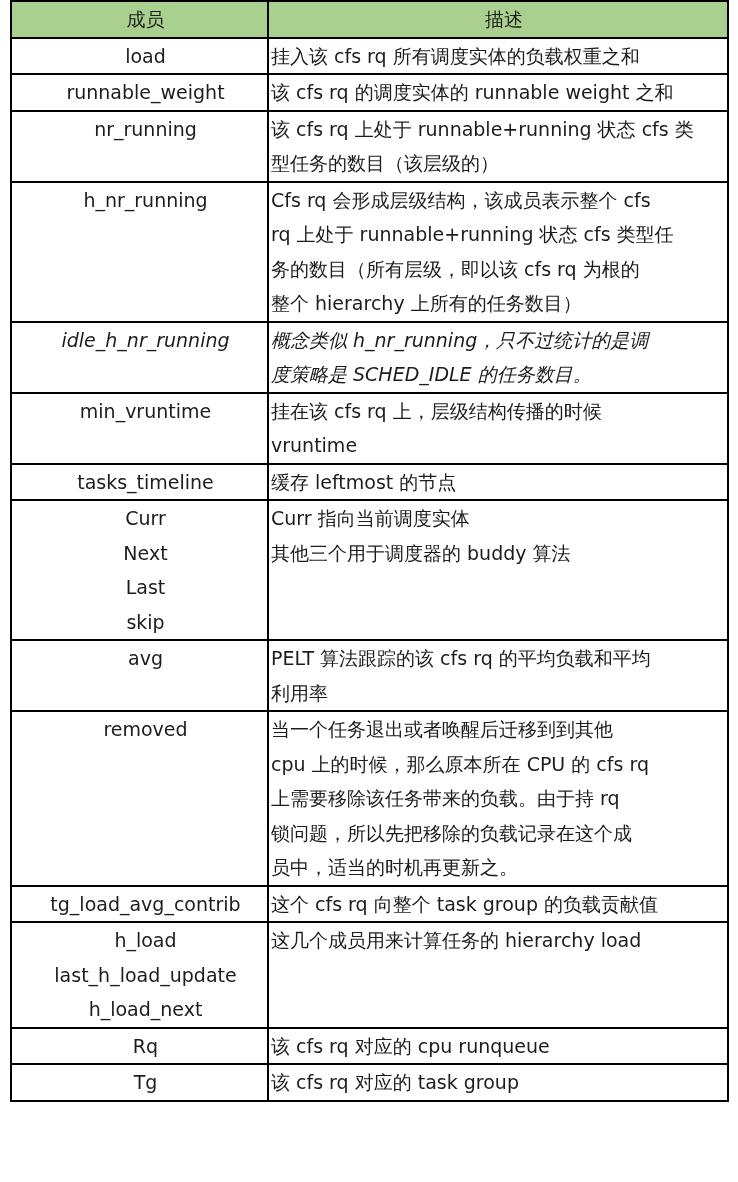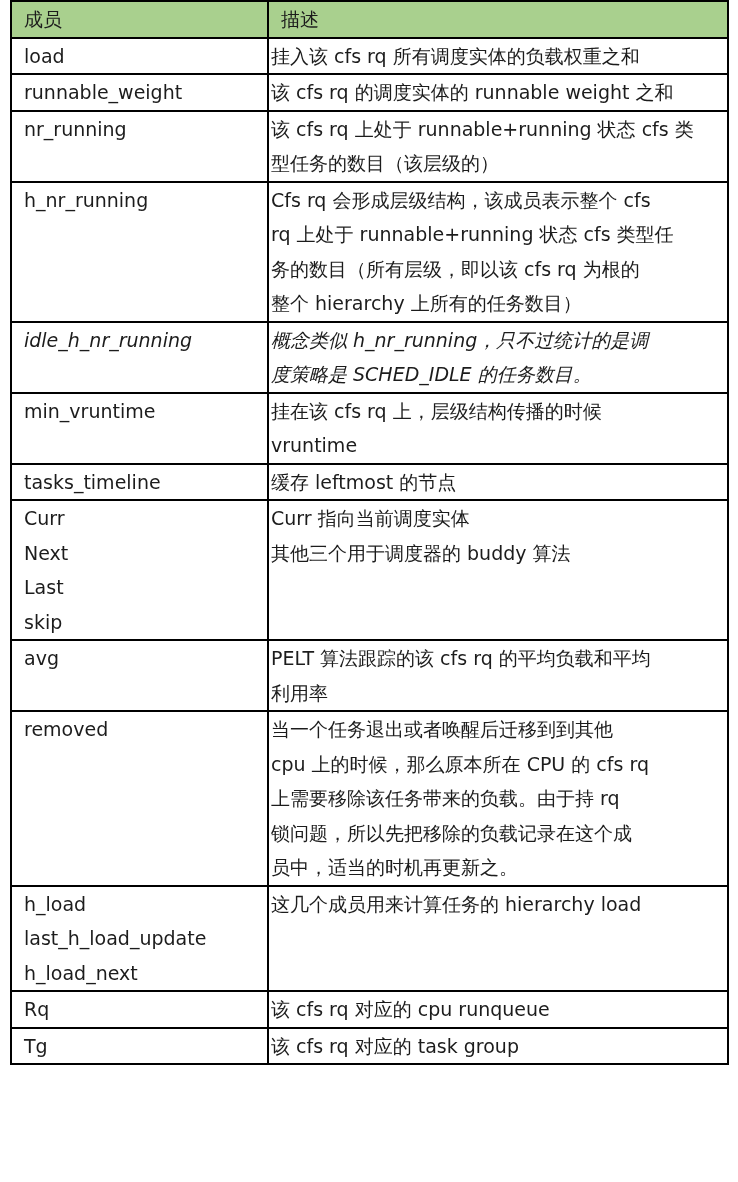--- a/index.html
+++ b/index.html
@@ -4,21 +4,21 @@
 <style>
   html, body { margin: 0; padding: 0; background: #ffffff; }
   body { width: 738px; height: 1182px; position: relative; overflow: hidden;
          font-family: "DejaVu Sans", "Liberation Sans", sans-serif; color: #1c1c1c; }
   table.members { position: absolute; left: 10px; top: 0px; width: 717px;
                   border-collapse: collapse; table-layout: fixed; }
   table.members col.c1 { width: 257px; }
   table.members col.c2 { width: 460px; }
   table.members th, table.members td { border: 2px solid #000; padding: 0 0 0 12px;
                   vertical-align: top; font-size: 19px; line-height: 34.5px;
-                  font-weight: normal; text-align: left; }
+                  font-weight: normal; text-align: center; }
   table.members td.desc { padding-left: 2px; padding-right: 6px; text-align: justify; }
   table.members th { background: #a9d08e; height: 33px; }
   table.members td .line { display: block; white-space: nowrap; }
 </style>
 </head>
 <body>
 
 <table class="members">
   <colgroup>
       <col class="c1">
@@ -119,20 +119,28 @@
           <span class="line">removed</span>
         </td>
         <td class="desc">
           <span class="line">当一个任务退出或者唤醒后迁移到到其他</span>
           <span class="line">cpu 上的时候，那么原本所在 CPU 的 cfs rq</span>
           <span class="line">上需要移除该任务带来的负载。由于持 rq</span>
           <span class="line">锁问题，所以先把移除的负载记录在这个成</span>
           <span class="line">员中，适当的时机再更新之。</span>
         </td>
       </tr>
+      <tr style="height: 35px;">
+        <td>
+          <span class="line">tg_load_avg_contrib</span>
+        </td>
+        <td class="desc">
+          <span class="line">这个 cfs rq 向整个 task group 的负载贡献值</span>
+        </td>
+      </tr>
       <tr style="height: 103px;">
         <td>
           <span class="line">h_load</span>
           <span class="line">last_h_load_update</span>
           <span class="line">h_load_next</span>
         </td>
         <td class="desc">
           <span class="line">这几个成员用来计算任务的 hierarchy load</span>
         </td>
       </tr>

